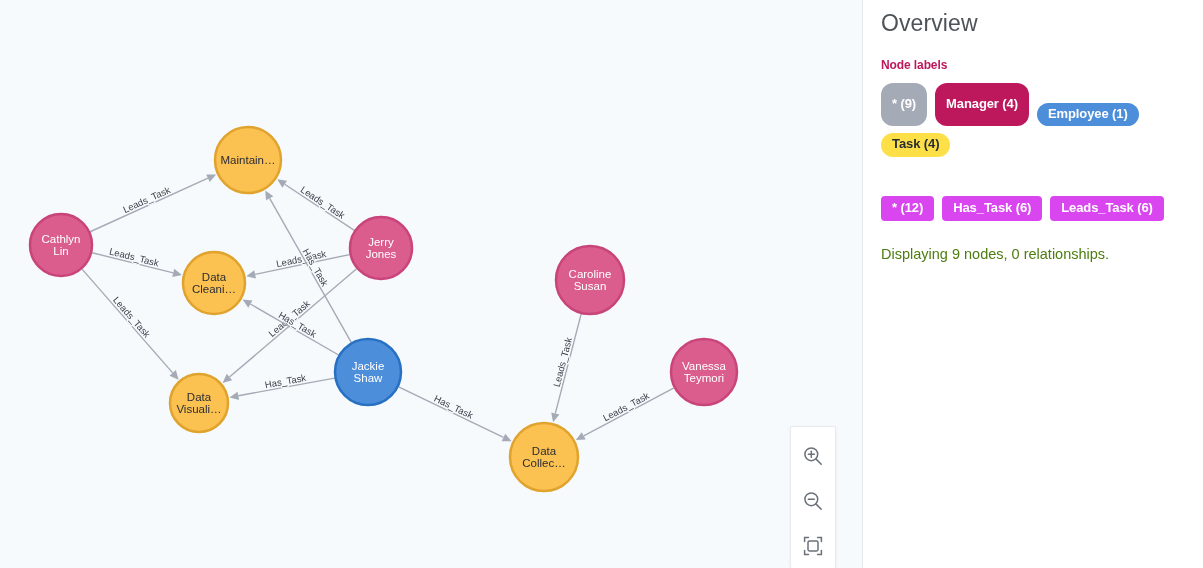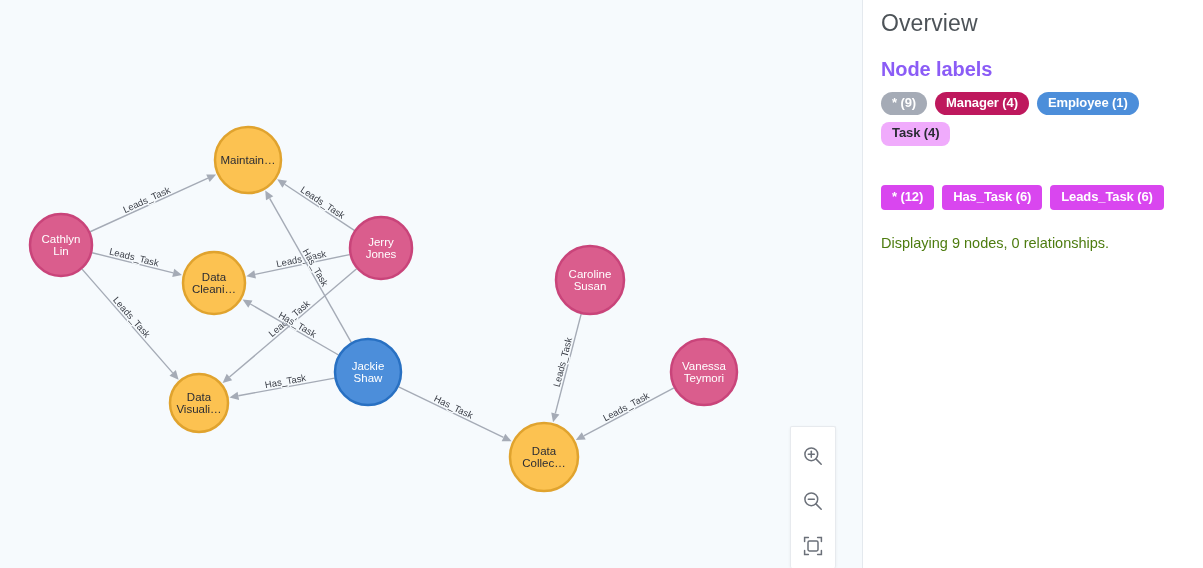--- a/index.html
+++ b/index.html
@@ -118,23 +118,23 @@
   }
   .overview-title {
     font-size: 23px;
     font-weight: 400;
     color: #4d5358;
     margin: 0;
     padding-top: 10px;
     letter-spacing: 0.1px;
   }
   .section-title {
-    font-size: 20px;
+    font-size: 12px;
     font-weight: bold;
-    color: #8b5cf6;
+    color: #be185d;
     margin: 0;
     letter-spacing: -0.1px;
   }
   .sec-node-labels { padding-top: 21px; }
   .sec-rel-types  { padding-top: 27px; }
 
   .chip-row {
     display: flex;
     flex-wrap: wrap;
     gap: 7px 8px;
@@ -341,22 +341,22 @@
 
   <div class="sidebar">
 
     <h1 class="overview-title">Overview</h1>
 
     <div class="sec-node-labels">
       <h2 class="section-title">Node labels</h2>
       <div class="chip-row" id="node-label-chips">
           <span class="chip" style="background: rgb(165, 171, 182);">* (9)</span>
           <span class="chip" style="background: #be185d;">Manager (4)</span>
-          <span class="chip" style="background: rgb(76, 142, 218);">Employee (1)</span>
-          <span class="chip dark-text" style="background: #f0abfc; border-radius: 8px;">Task (4)</span>
+          <span class="chip" style="background: rgb(76, 142, 218); margin-top: 20px;">Employee (1)</span>
+          <span class="chip dark-text" style="background: #fde047;">Task (4)</span>
         </div>
     </div>
 
     <div class="sec-rel-types">
       <div class="rel-row" id="rel-type-chips">
           <span class="chip-rel">* (12)</span>
           <span class="chip-rel">Has_Task (6)</span>
           <span class="chip-rel">Leads_Task (6)</span>
         </div>
     </div>

